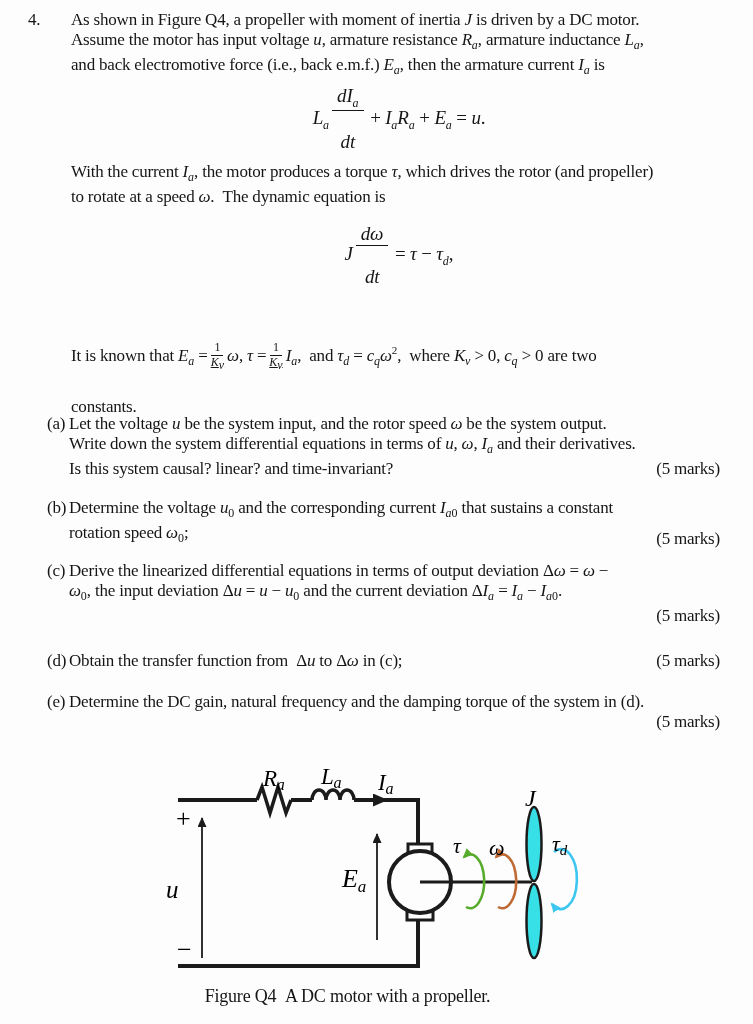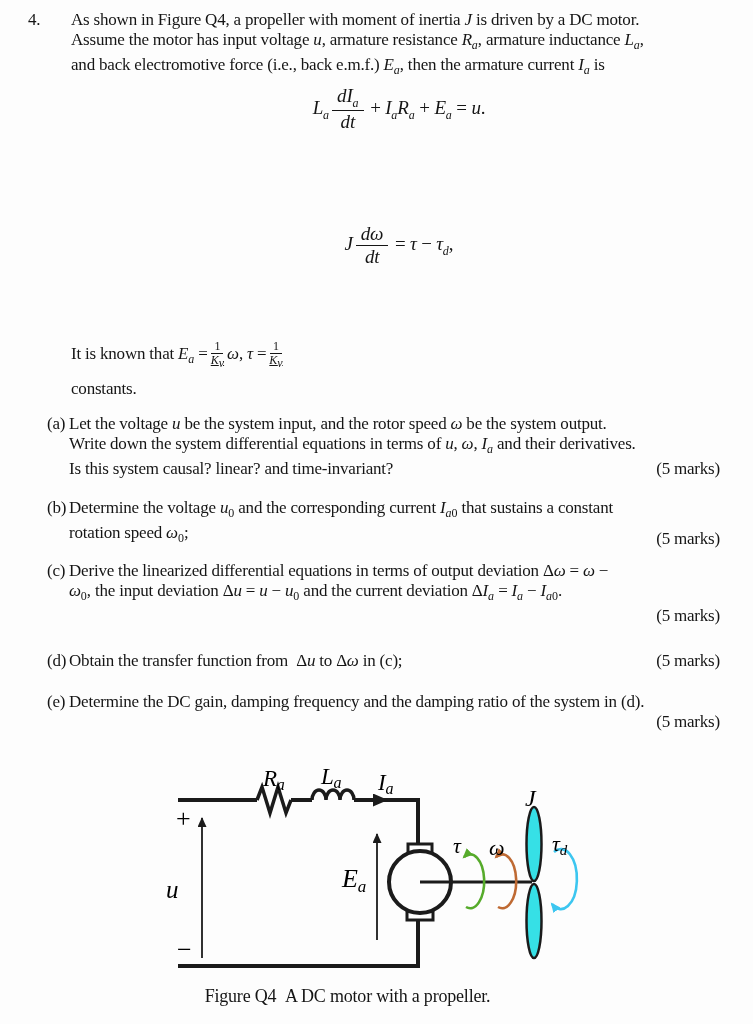--- a/index.html
+++ b/index.html
@@ -13,21 +13,21 @@
   .abs { position:absolute; }
   .doc-text { white-space:nowrap; }
   .col { left:71px; width:642px; }
   .qnum { left:28px; top:10px; }
   .equation {
     left:78px; width:642px; text-align:center;
     font-size:19px; line-height:21px; white-space:nowrap;
   }
   .frac {
     display:inline-flex; flex-direction:column; 
-    vertical-align:middle; margin:0 3px; line-height:1.05;
+    vertical-align:middle; margin:0 3px; line-height:1.05;gap:20px;
   }
   .frac .num { padding:0 5px 1px; border-bottom:1.8px solid #151515; }
   .frac .den { padding-top:1px; }
   .sfrac {
     display:inline-flex; flex-direction:column; align-items:center;
     vertical-align:middle; margin:0 3px; font-size:12px; line-height:1.1;
     letter-spacing:0;
   }
   .sfrac .num { padding:0 3px 0; border-bottom:1.4px solid #151515; }
   .sfrac .den { padding-top:0;text-decoration:underline; }
@@ -50,40 +50,41 @@
 
   <div class="abs col doc-text" style="top:10px">As shown in Figure Q4, a propeller with moment of inertia <i>J</i> is driven by a DC motor.<br>Assume the motor has input voltage <i>u</i>, armature resistance <i>R<sub>a</sub></i>, armature inductance <i>L<sub>a</sub></i>,<br>and back electromotive force (i.e., back e.m.f.) <i>E<sub>a</sub></i>, then the armature current <i>I<sub>a</sub></i> is</div>
 
   <div class="abs equation" style="top:86px">
     <span><i>L<sub>a</sub></i></span><span class="frac">
         <span class="num"><i>dI<sub>a</sub></i></span>
         <span class="den"><i>dt</i></span>
       </span><span> + <i>I<sub>a</sub>R<sub>a</sub></i> + <i>E<sub>a</sub></i> = <i>u</i>.</span>
   </div>
 
+  <div class="abs col doc-text" style="top:162px">With the current <i>I<sub>a</sub></i>, the motor produces a torque <i>τ</i>, which drives the rotor (and propeller)<br>to rotate at a speed <i>ω</i>.&nbsp; The dynamic equation is</div>
 
   <div class="abs equation" style="top:224px">
     <span><i>J</i></span><span class="frac">
         <span class="num"><i>dω</i></span>
         <span class="den"><i>dt</i></span>
       </span><span> = <i>τ</i> − <i>τ<sub>d</sub></i>,</span>
   </div>
 
 
   <div class="abs col" style="top:340px">
     <div class="doc-text">
       <span>It is known that <i>E<sub>a</sub></i> =</span><span class="sfrac">
           <span class="num">1</span>
           <span class="den"><i>K<sub>v</sub></i></span>
         </span><span><i>ω</i>, <i>τ</i> =</span><span class="sfrac">
           <span class="num">1</span>
           <span class="den"><i>K<sub>v</sub></i></span>
-        </span>
+        </span><span><i>I<sub>a</sub></i>,&nbsp; and <i>τ<sub>d</sub></i> = <i>c<sub>q</sub>ω</i><sup>2</sup>,&nbsp; where <i>K<sub>v</sub></i> &gt; 0, <i>c<sub>q</sub></i> &gt; 0 are two</span>
     </div>
-    <div class="doc-text" style="margin-top:8px">constants.</div>
+    <div class="doc-text" style="margin-top:25px">constants.</div>
   </div>
 
   <div class="item" style="top:414px">
     <span class="marker">(a)</span>
     <div class="body doc-text">Let the voltage <i>u</i> be the system input, and the rotor speed <i>ω</i> be the system output.<br>Write down the system differential equations in terms of <i>u</i>, <i>ω</i>, <i>I<sub>a</sub></i> and their derivatives.<br>Is this system causal? linear? and time-invariant?</div>
     <span class="marks-inline">(5 marks)</span>
   </div>
 
   <div class="item" style="top:498px">
     <span class="marker">(b)</span>
@@ -98,21 +99,21 @@
   </div>
 
   <div class="item" style="top:651px">
     <span class="marker">(d)</span>
     <div class="body doc-text">Obtain the transfer function from &nbsp;Δ<i>u</i> to Δ<i>ω</i> in (c);</div>
     <span class="marks-inline">(5 marks)</span>
   </div>
 
   <div class="item" style="top:692px">
     <span class="marker">(e)</span>
-    <div class="body doc-text">Determine the DC gain, damping frequency and the damping ratio of the system in (d).</div>
+    <div class="body doc-text">Determine the DC gain, natural frequency and the damping torque of the system in (d).</div>
     <div class="marks-line">(5 marks)</div>
   </div>
 
   <svg class="abs" style="top:760px; left:140px" width="480" height="250" viewBox="0 0 480 250">
     <defs>
       <marker id="ah-big" markerUnits="userSpaceOnUse" markerWidth="16" markerHeight="13" refX="13" refY="6.5" orient="auto">
         <path d="M0,0 L15,6.5 L0,13 z" fill="#1b1b1b"></path>
       </marker>
       <marker id="ah-thin" markerUnits="userSpaceOnUse" markerWidth="11" markerHeight="9" refX="9" refY="4.5" orient="auto">
         <path d="M0,0 L10,4.5 L0,9 z" fill="#1b1b1b"></path>

